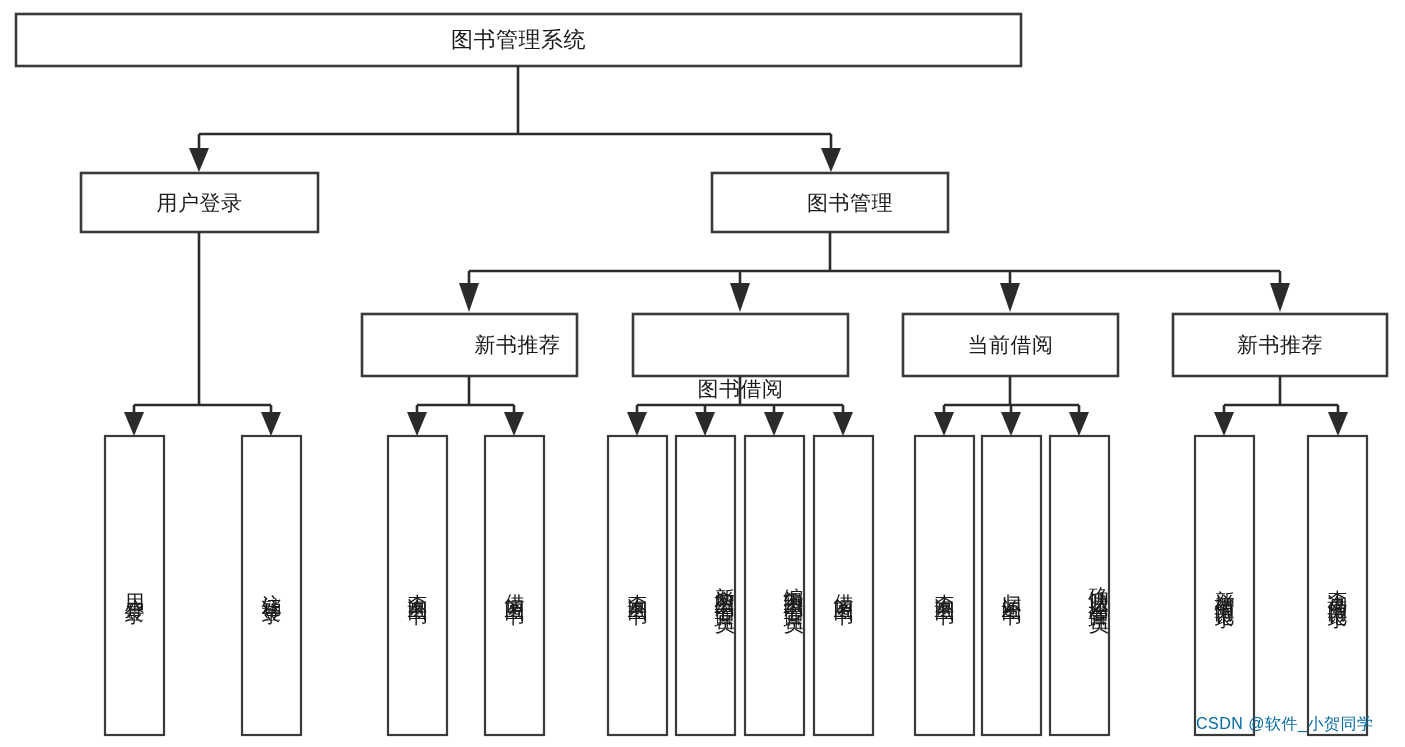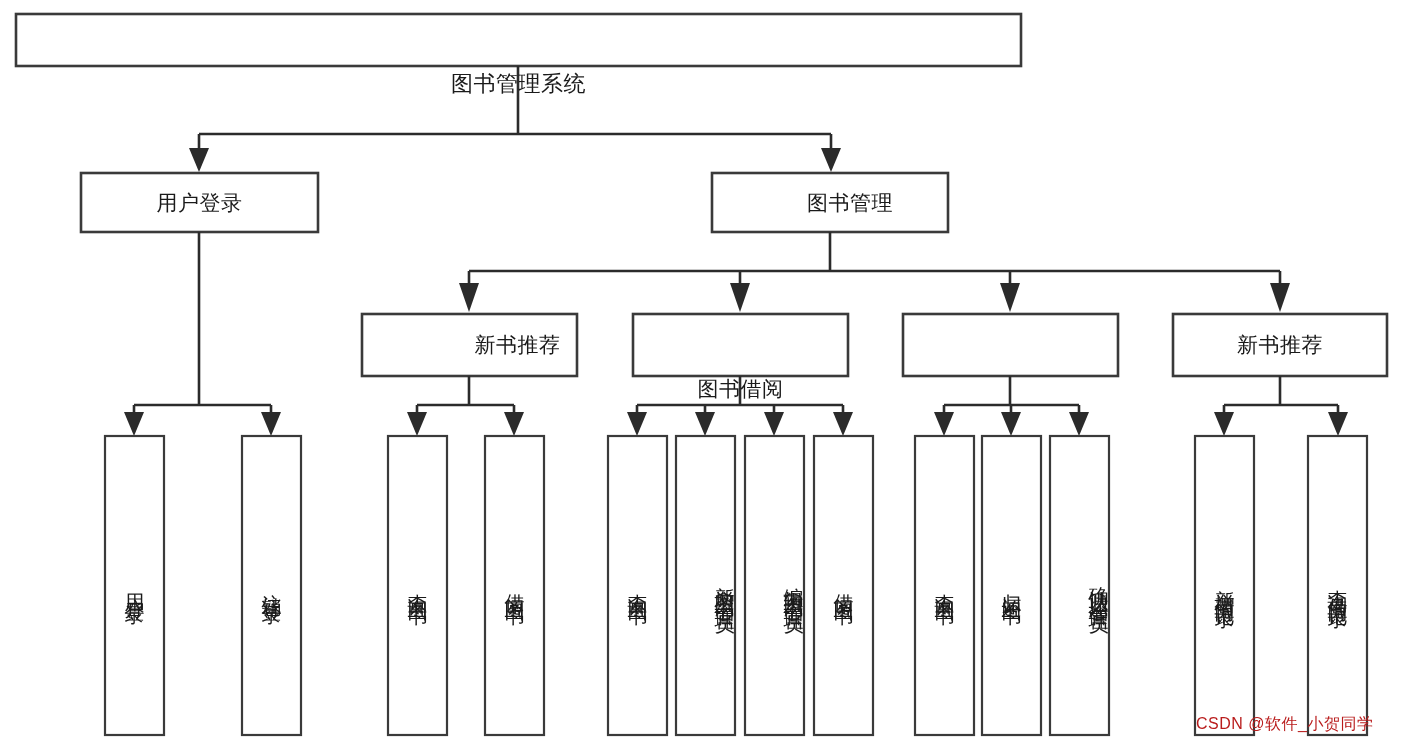--- a/index.html
+++ b/index.html
@@ -75,21 +75,21 @@
     justify-content: center;
     padding-top: 6px;
   }
   .label-v-mid {
     align-items: center;
     padding-top: 0;
   }
   .watermark {
     position: absolute;
     font-size: 16px;
-    color: #b91c1c;
+    color: #0369a1;
     letter-spacing: 0.5px;
     white-space: nowrap;
     font-family: "Liberation Sans", "DejaVu Sans", sans-serif;
   }
 </style>
 </head>
 <body>
 
 <div id="diagram-root">
 
@@ -150,27 +150,28 @@
     <rect class="node-box-thin" x="814" y="436" width="59" height="299"></rect>
 
     <rect class="node-box-thin" x="915" y="436" width="59" height="299"></rect>
     <rect class="node-box-thin" x="982" y="436" width="59" height="299"></rect>
     <rect class="node-box-thin" x="1050" y="436" width="59" height="299"></rect>
 
     <rect class="node-box-thin" x="1195" y="436" width="59" height="299"></rect>
     <rect class="node-box-thin" x="1308" y="436" width="59" height="299"></rect>
   </svg>
 
-  <div class="node-label label-h label-root" style="left:16px; top:14px; width:1005px; height:52px;margin-top:44px;">图书管理系统</div>
+  <div class="node-label label-h label-root" style="left:16px; top:14px; width:1005px; height:52px;">图书管理系统</div>
 
   <div class="node-label label-h" style="left:81px; top:173px; width:237px; height:59px;">用户登录</div>
   <div class="node-label label-h" style="left:712px; top:173px; width:276px; height:59px;">图书管理</div>
 
   <div class="node-label label-h" style="left:362px; top:314px; width:215px; height:62px;margin-left:48px;">新书推荐</div>
   <div class="node-label label-h" style="left:633px; top:314px; width:215px; height:62px;margin-top:44px;">图书借阅</div>
+  <div class="node-label label-h" style="left:903px; top:314px; width:215px; height:62px;">当前借阅</div>
   <div class="node-label label-h" style="left:1173px; top:314px; width:214px; height:62px;">新书推荐</div>
 
   <div class="node-label label-v label-v-mid" style="left:105px; top:436px; width:59px; height:299px;">用户登录</div>
   <div class="node-label label-v label-v-mid" style="left:242px; top:436px; width:59px; height:299px;">注销登录</div>
 
   <div class="node-label label-v label-v-mid" style="left:388px; top:436px; width:59px; height:299px;">查询图书</div>
   <div class="node-label label-v label-v-mid" style="left:485px; top:436px; width:59px; height:299px;">借阅图书</div>
 
   <div class="node-label label-v label-v-mid" style="left:608px; top:436px; width:59px; height:299px;">查询图书</div>
   <div class="node-label label-v" style="left:676px; top:436px; width:59px; height:299px;">新增图书（管理员）</div>

